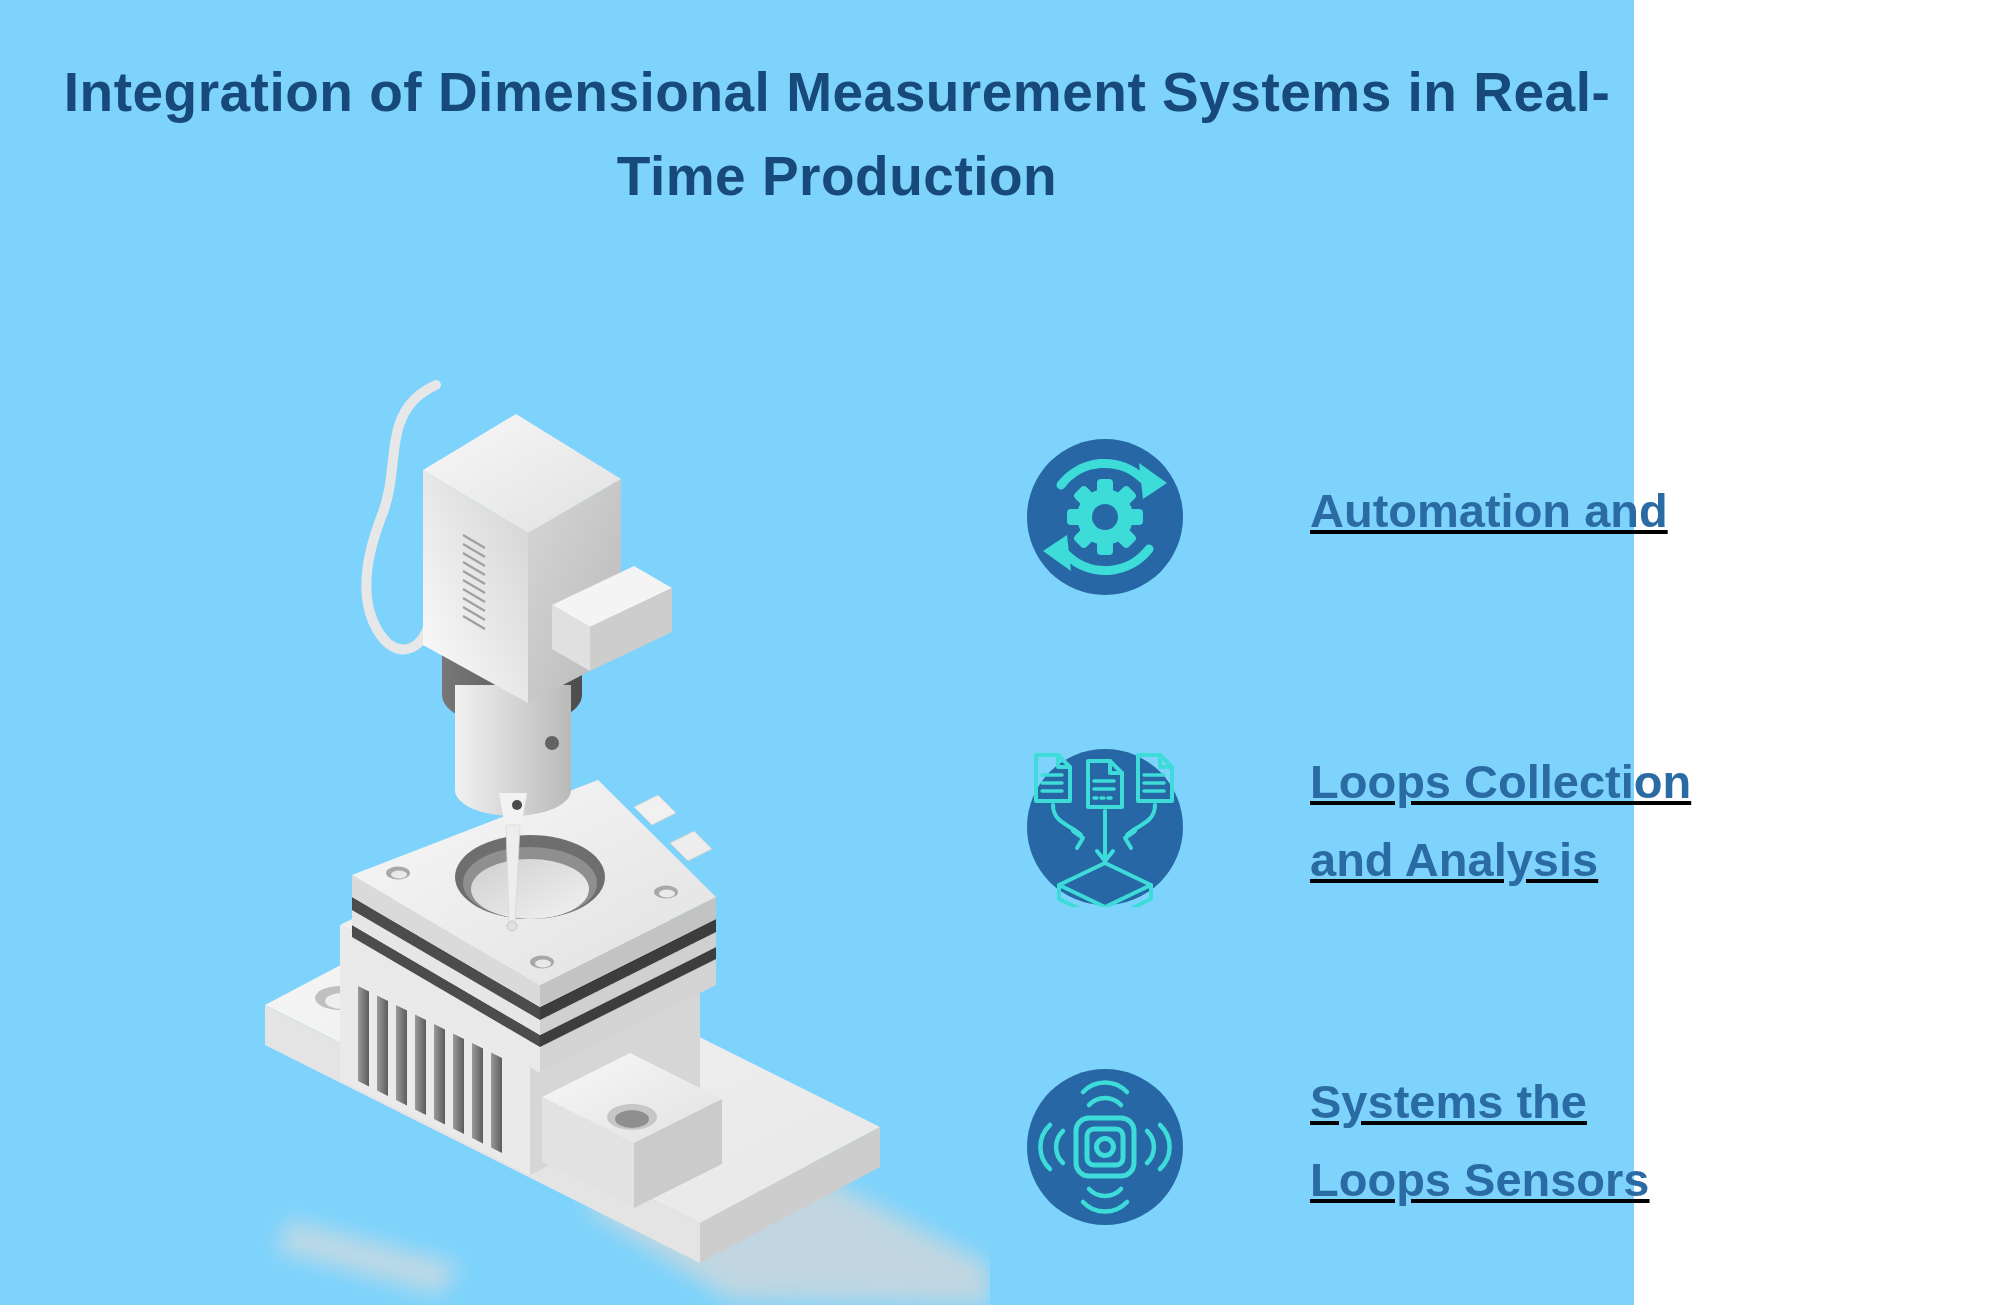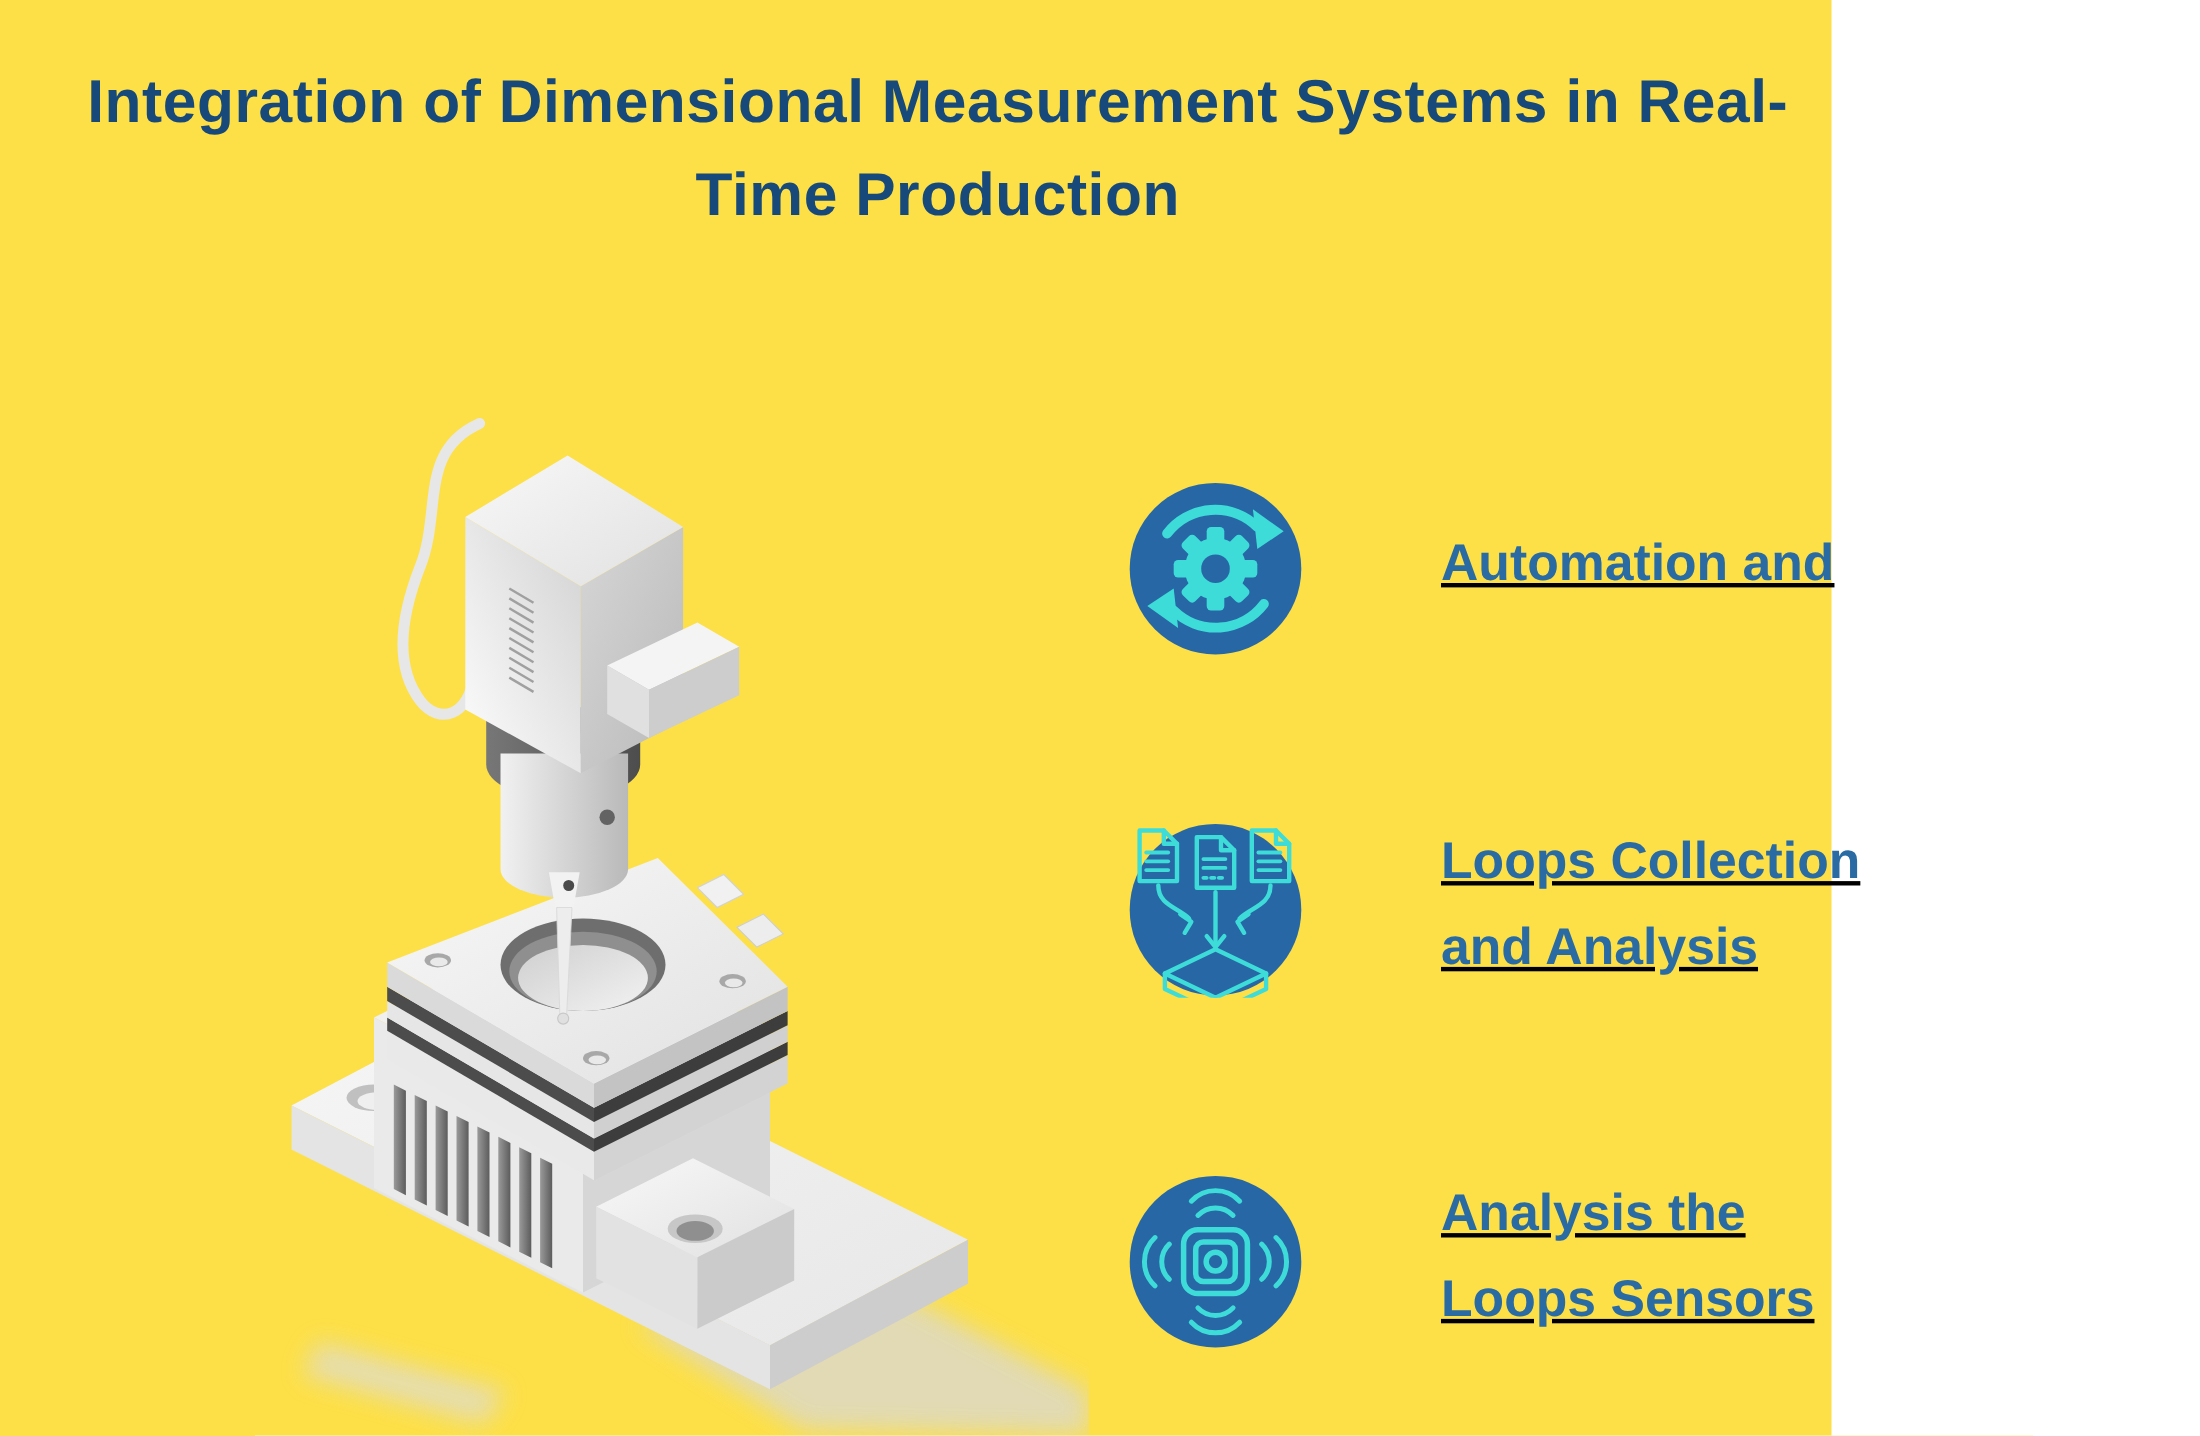--- a/index.html
+++ b/index.html
@@ -1,17 +1,17 @@
 <!DOCTYPE html>
 <html><head>
 <meta charset="utf-8">
 <style>
   html,body{margin:0;padding:0;width:2000px;height:1305px;background:#ffffff;overflow:hidden;
             font-family:"Liberation Sans","DejaVu Sans",sans-serif;}
-  .stage{position:absolute;inset:0;width:1634px;height:1305px;background:#fde047;padding-left:31px;}
+  .stage{position:absolute;inset:0;width:1634px;height:1305px;background:#7dd3fc;}
   .title{position:absolute;left:60px;right:20px;top:50px;text-align:center;
          font-weight:bold;font-size:55px;line-height:84px;color:#17497B;letter-spacing:.5px;}
   .machine{position:absolute;left:230px;top:365px;width:760px;height:940px;}
   .row{position:absolute;left:1025px;display:flex;align-items:center;gap:125px;height:160px;text-decoration:underline;}
   .row1{top:437px;} .row2{top:747px;} .row3{top:1067px;}
   .badge{width:160px;height:160px;flex:0 0 160px;}
   .label{font-weight:bold;font-size:47px;line-height:78px;color:#2A6BA4;margin-top:-12px;white-space:nowrap;}
 </style>
 </head>
 <body>
@@ -261,18 +261,18 @@
           <path d="M-16,42 A22,22 0 0 0 16,42"></path>
           <path d="M-22,55 A30,30 0 0 0 22,55"></path>
           <path d="M-42,-16 A22,22 0 0 0 -42,16"></path>
           <path d="M-55,-22 A30,30 0 0 0 -55,22"></path>
           <path d="M42,-16 A22,22 0 0 1 42,16"></path>
           <path d="M55,-22 A30,30 0 0 1 55,22"></path>
         </g>
       </g>
     </svg>
     <div class="label">
-      <div>Analysis the</div>
+      <div>Systems the</div>
       <div>Loops Sensors</div>
     </div>
   </div>
 
 </div>
 
 </body></html>

